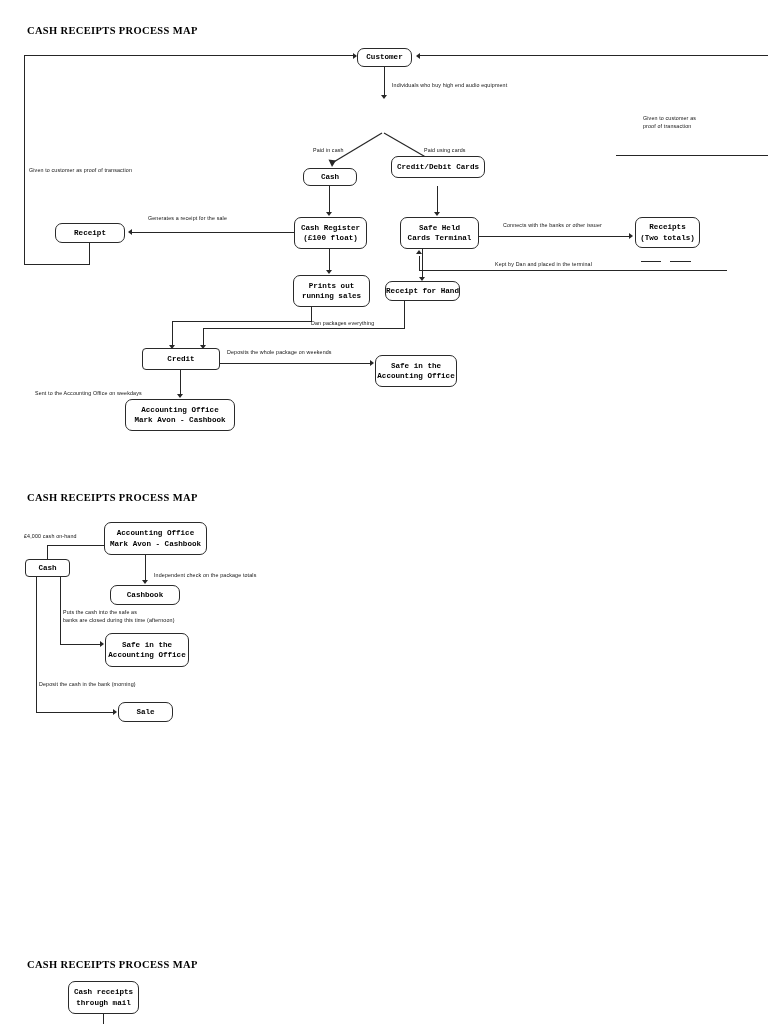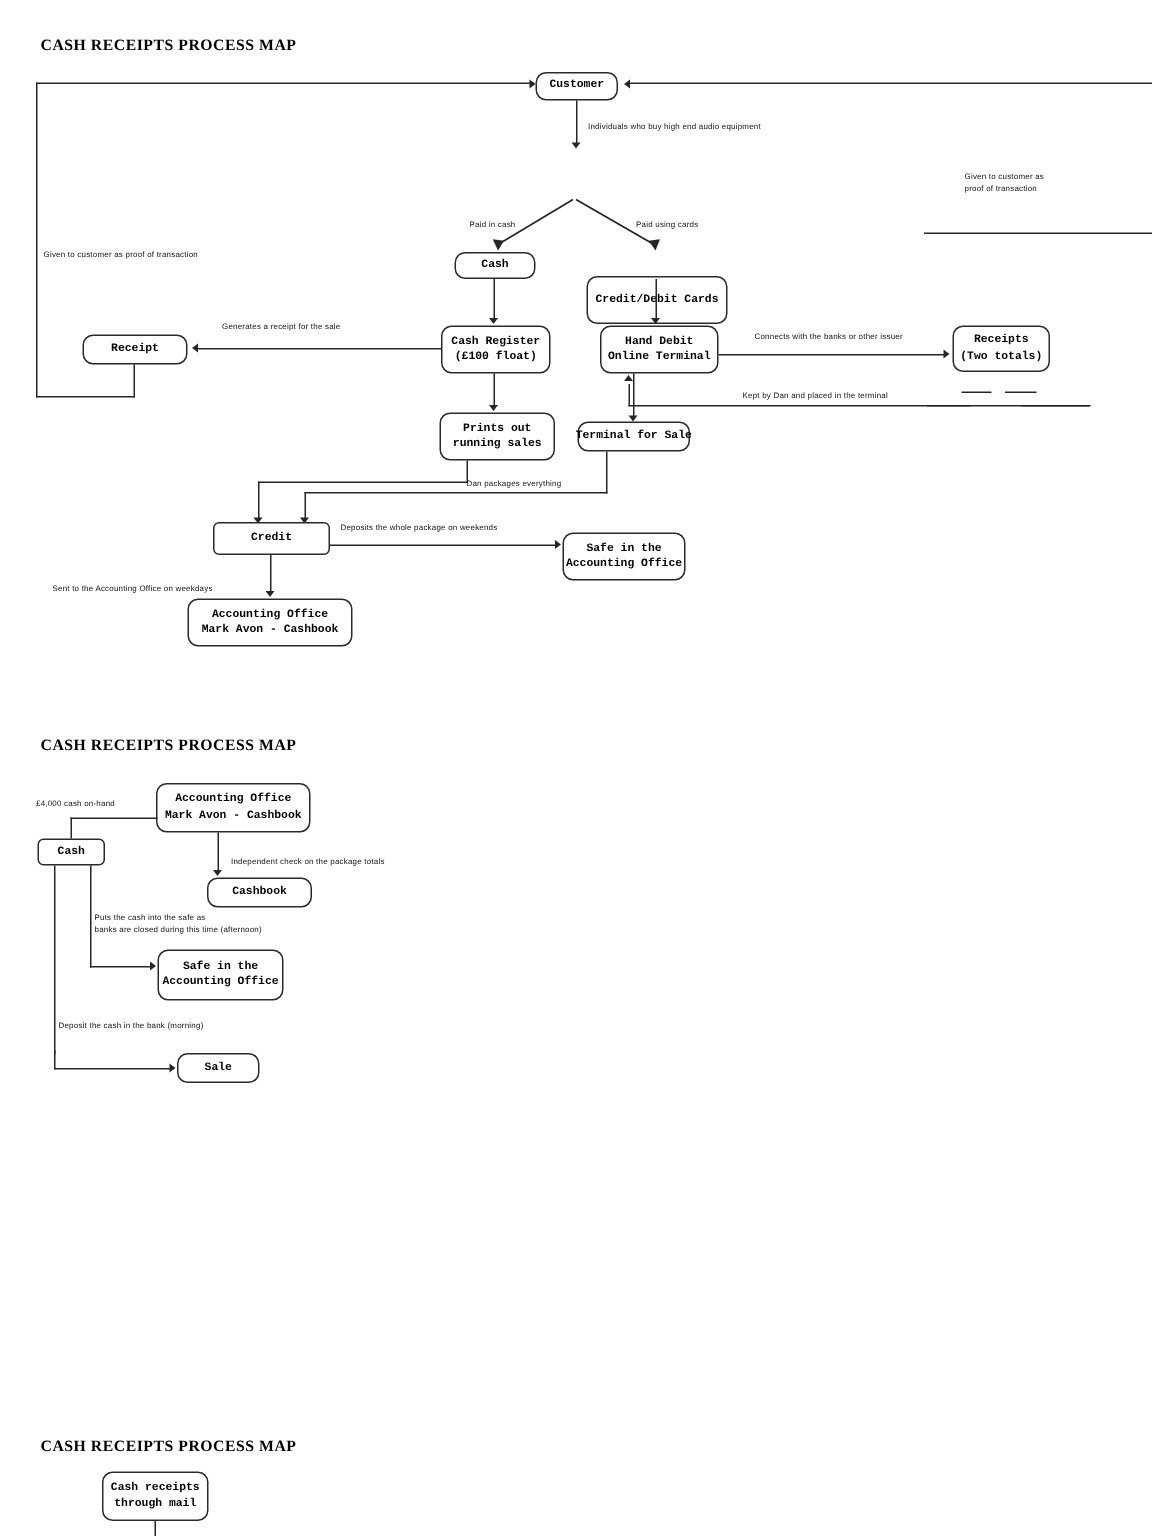--- a/index.html
+++ b/index.html
@@ -139,38 +139,38 @@
     <polygon points="437,167 432.5,160.5 440,159.5" fill="#262626"></polygon>
   </svg>
 
   <div class="cap" style="left:313px; top:147px;">Paid in cash</div>
   <div class="cap" style="left:424px; top:147px;">Paid using cards</div>
 
   <div class="node" style="left:303px; top:168px; width:54px; height:18px;">
     <span>Cash</span>
   </div>
 
-  <div class="node" style="left:391px; top:184px; width:94px; height:32px;">
+  <div class="node" style="left:391px; top:156px; width:94px; height:22px;">
     <span>Credit/Debit Cards</span>
   </div>
 
   <div class="ln lv" style="left:329px; top:186px; height:27px;"></div>
   <div class="ah ah-down" style="left:326px; top:212px;"></div>
 
   <div class="ln lv" style="left:437px; top:186px; height:27px;"></div>
   <div class="ah ah-down" style="left:434px; top:212px;"></div>
 
   <div class="node" style="left:294px; top:217px; width:73px; height:32px;">
     <span>Cash Register</span>
     <span>(£100 float)</span>
   </div>
 
   <div class="node" style="left:400px; top:217px; width:79px; height:32px;">
-    <span>Hand Debit</span>
-    <span>Online Terminal</span>
+    <span>Safe Held</span>
+    <span>Cards Terminal</span>
   </div>
 
   <div class="ln lh" style="left:131px; top:232px; width:163px;"></div>
   <div class="ah ah-left" style="left:128px; top:229px;"></div>
   <div class="cap" style="left:148px; top:215px;">Generates a receipt for the sale</div>
   <div class="cap" style="left:29px; top:167px;">Given to customer as proof of transaction</div>
 
   <div class="node" style="left:55px; top:223px; width:70px; height:20px;">
     <span>Receipt</span>
   </div>
@@ -200,21 +200,21 @@
   <div class="ln lv" style="left:329px; top:249px; height:22px;"></div>
   <div class="ah ah-down" style="left:326px; top:270px;"></div>
   <div class="node" style="left:293px; top:275px; width:77px; height:32px;">
     <span>Prints out</span>
     <span>running sales</span>
   </div>
 
   <div class="ln lv" style="left:422px; top:249px; height:30px;"></div>
   <div class="ah ah-down" style="left:419px; top:277px;"></div>
   <div class="node" style="left:385px; top:281px; width:75px; height:20px;">
-    <span>Terminal for Sale</span>
+    <span>Receipt for Hand</span>
   </div>
 
   <div class="ln lv" style="left:311px; top:307px; height:15px;"></div>
   <div class="ln lh" style="left:172px; top:321px; width:140px;"></div>
   <div class="ln lv" style="left:172px; top:321px; height:25px;"></div>
   <div class="ah ah-down" style="left:169px; top:345px;"></div>
 
   <div class="ln lv" style="left:404px; top:301px; height:28px;"></div>
   <div class="ln lh" style="left:203px; top:328px; width:202px;"></div>
   <div class="ln lv" style="left:203px; top:328px; height:18px;"></div>
@@ -256,21 +256,21 @@
   <div class="cap" style="left:24px; top:533px;">£4,000 cash on-hand</div>
 
   <div class="node sq" style="left:25px; top:559px; width:45px; height:18px;">
     <span>Cash</span>
   </div>
 
   <div class="ln lv" style="left:145px; top:555px; height:27px;"></div>
   <div class="ah ah-down" style="left:142px; top:580px;"></div>
   <div class="cap" style="left:154px; top:572px;">Independent check on the package totals</div>
 
-  <div class="node" style="left:110px; top:585px; width:70px; height:20px;margin-left:28px;">
+  <div class="node" style="left:110px; top:585px; width:70px; height:20px;">
     <span>Cashbook</span>
   </div>
 
   <div class="ln lv" style="left:60px; top:577px; height:68px;"></div>
   <div class="ln lh" style="left:60px; top:644px; width:42px;"></div>
   <div class="ah ah-right" style="left:100px; top:641px;"></div>
   <div class="cap" style="left:63px; top:609px;">Puts the cash into the safe as</div>
   <div class="cap" style="left:63px; top:617px;">banks are closed during this time (afternoon)</div>
 
   <div class="node" style="left:105px; top:633px; width:84px; height:34px;">

